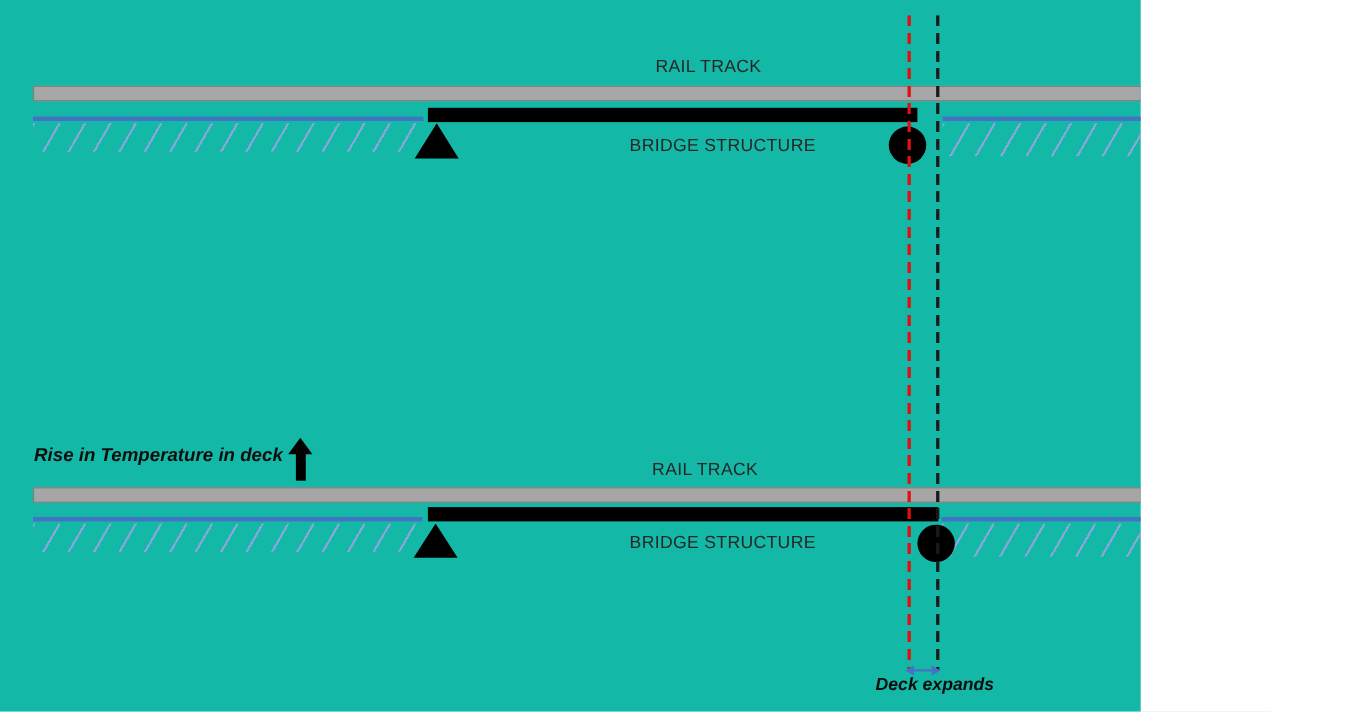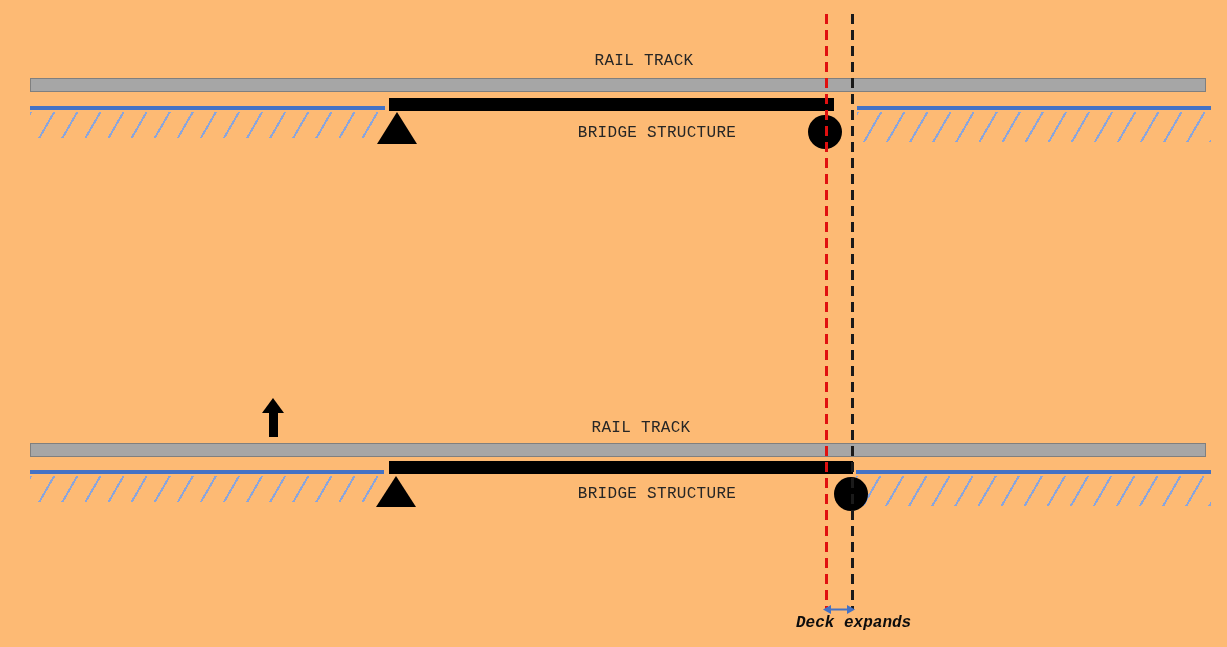--- a/index.html
+++ b/index.html
@@ -1,18 +1,18 @@
 <!DOCTYPE html>
 <html><head>
 <meta charset="utf-8">
 <style>
   html,body{margin:0;padding:0;background:#ffffff;}
   #stage{
-    position:relative;width:1227px;height:647px;background:#fdba74;
-    font-family:Liberation Mono, monospace;overflow:hidden;
+    position:relative;width:1037px;height:647px;background:#14b8a6;
+    font-family:Liberation Sans, sans-serif;overflow:hidden;
   }
   .abs{position:absolute;}
   
   .rail{background:#a6a6a6;border:1px solid #7f7f7f;box-sizing:border-box;z-index:2;}
   .deck{background:#000000;z-index:4;}
   
   .groundline{background:#4472c4;z-index:3;}
   .hatch{
     background:repeating-linear-gradient(120deg,
       #8aa5dc 0px,#8aa5dc 2px,transparent 2px,transparent 20px);
@@ -59,20 +59,21 @@
     <div class="abs pin" style="left:377px;top:112px;"></div>
     <div class="abs roller" style="left:808px;top:115px;"></div>
 
     <div class="abs cap-label" style="left:557px;top:124px;">BRIDGE STRUCTURE</div>
   </div>
 
   <div class="abs dashline dash-red" style="left:825px;"></div>
   <div class="abs dashline dash-black" style="left:851px;"></div>
 
   <div class="abs" style="left:0;top:0;width:1227px;height:647px;">
+    <div class="abs note rise-note" style="left:31px;top:404px;">Rise in Temperature in deck</div>
     <div class="abs up-arrow-head" style="left:262px;top:398px;"></div>
     <div class="abs up-arrow-stem" style="left:269px;top:411px;height:26px;"></div>
 
     <div class="abs cap-label" style="left:541px;top:419px;">RAIL TRACK</div>
 
     <div class="abs rail" style="left:30px;top:443px;width:1176px;height:14px;"></div>
 
     <div class="abs groundline" style="left:30px;top:470px;width:354px;height:4px;"></div>
     <div class="abs hatch" style="left:30px;top:476px;width:354px;height:26px;"></div>
 

